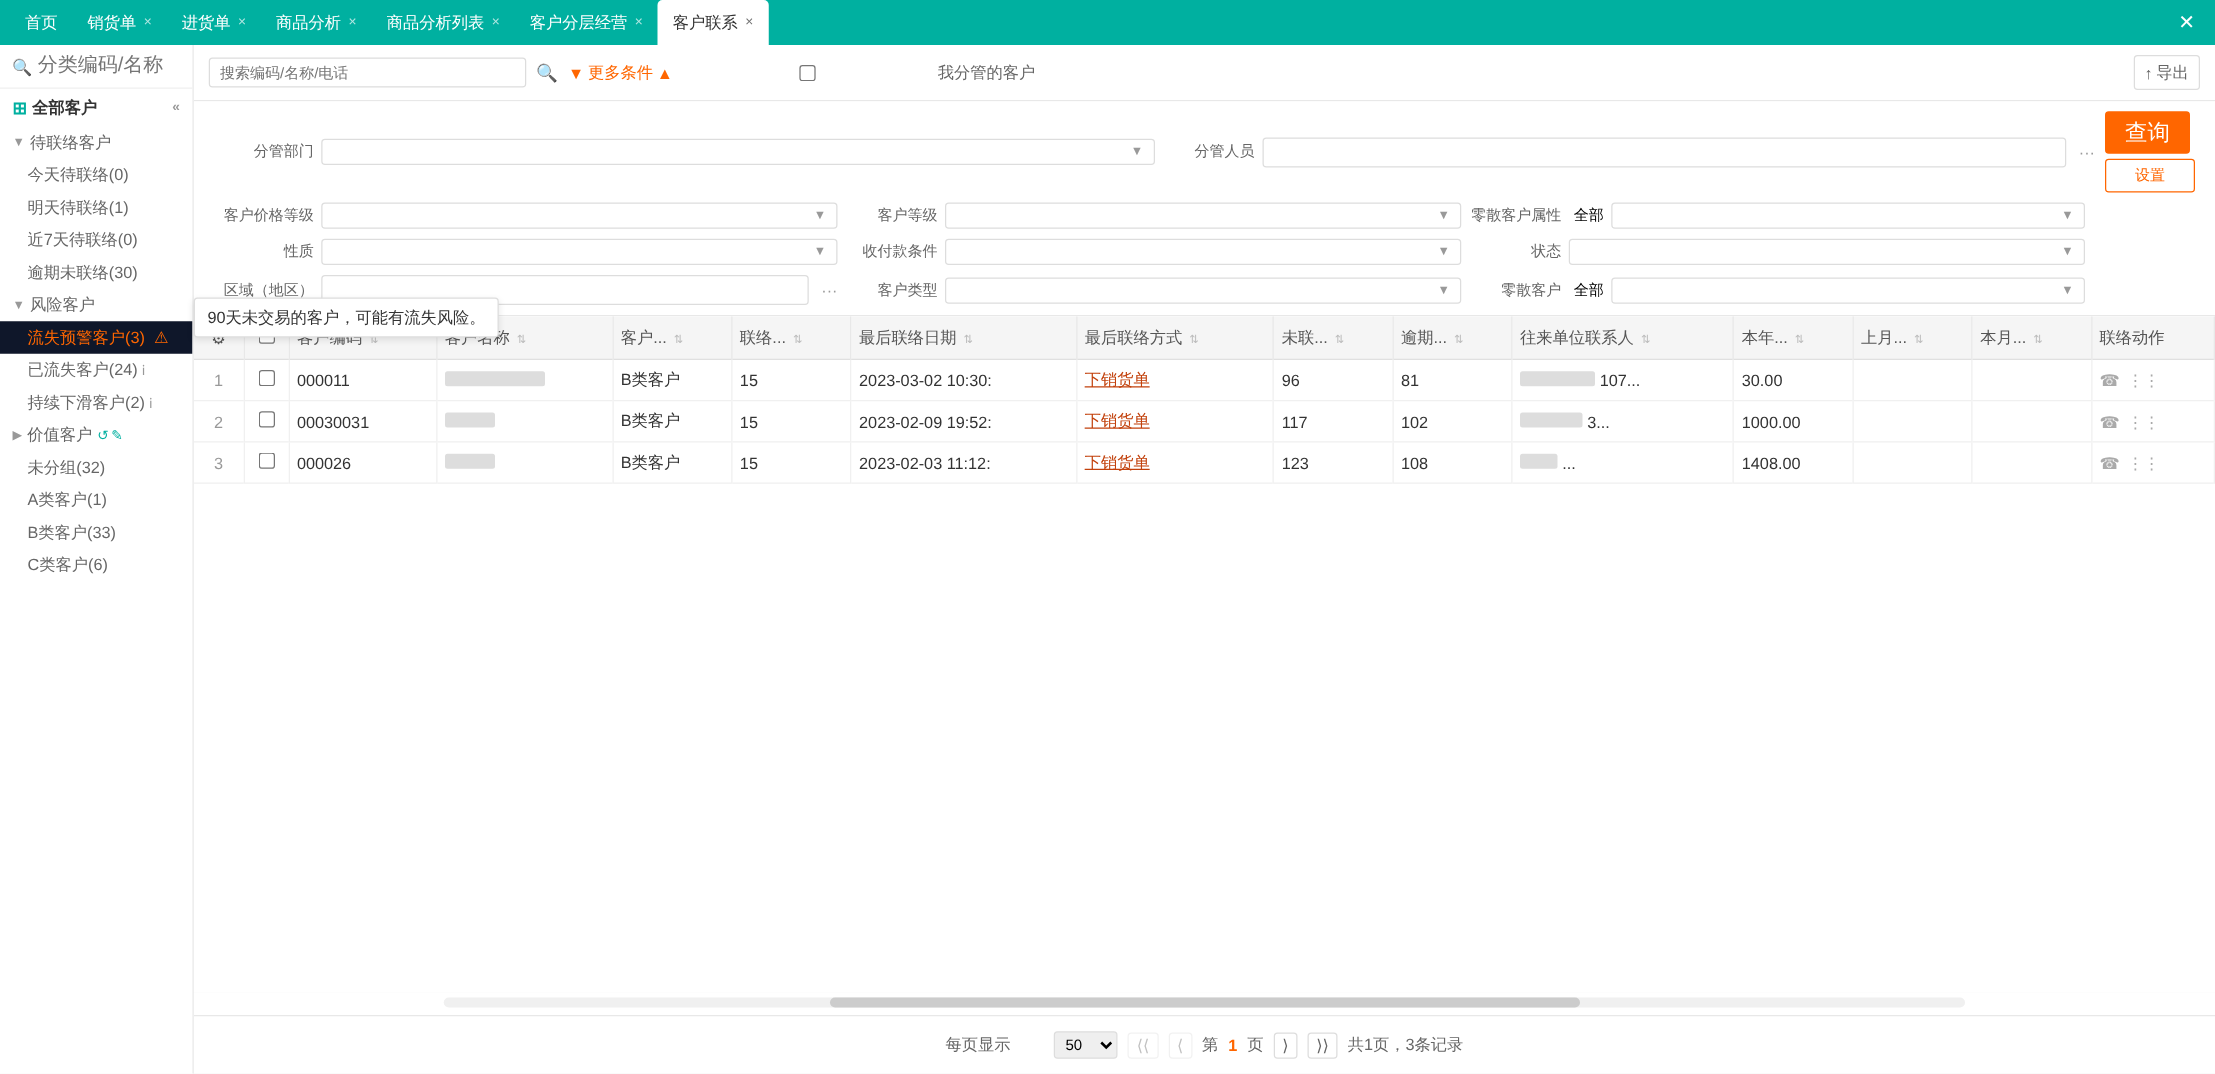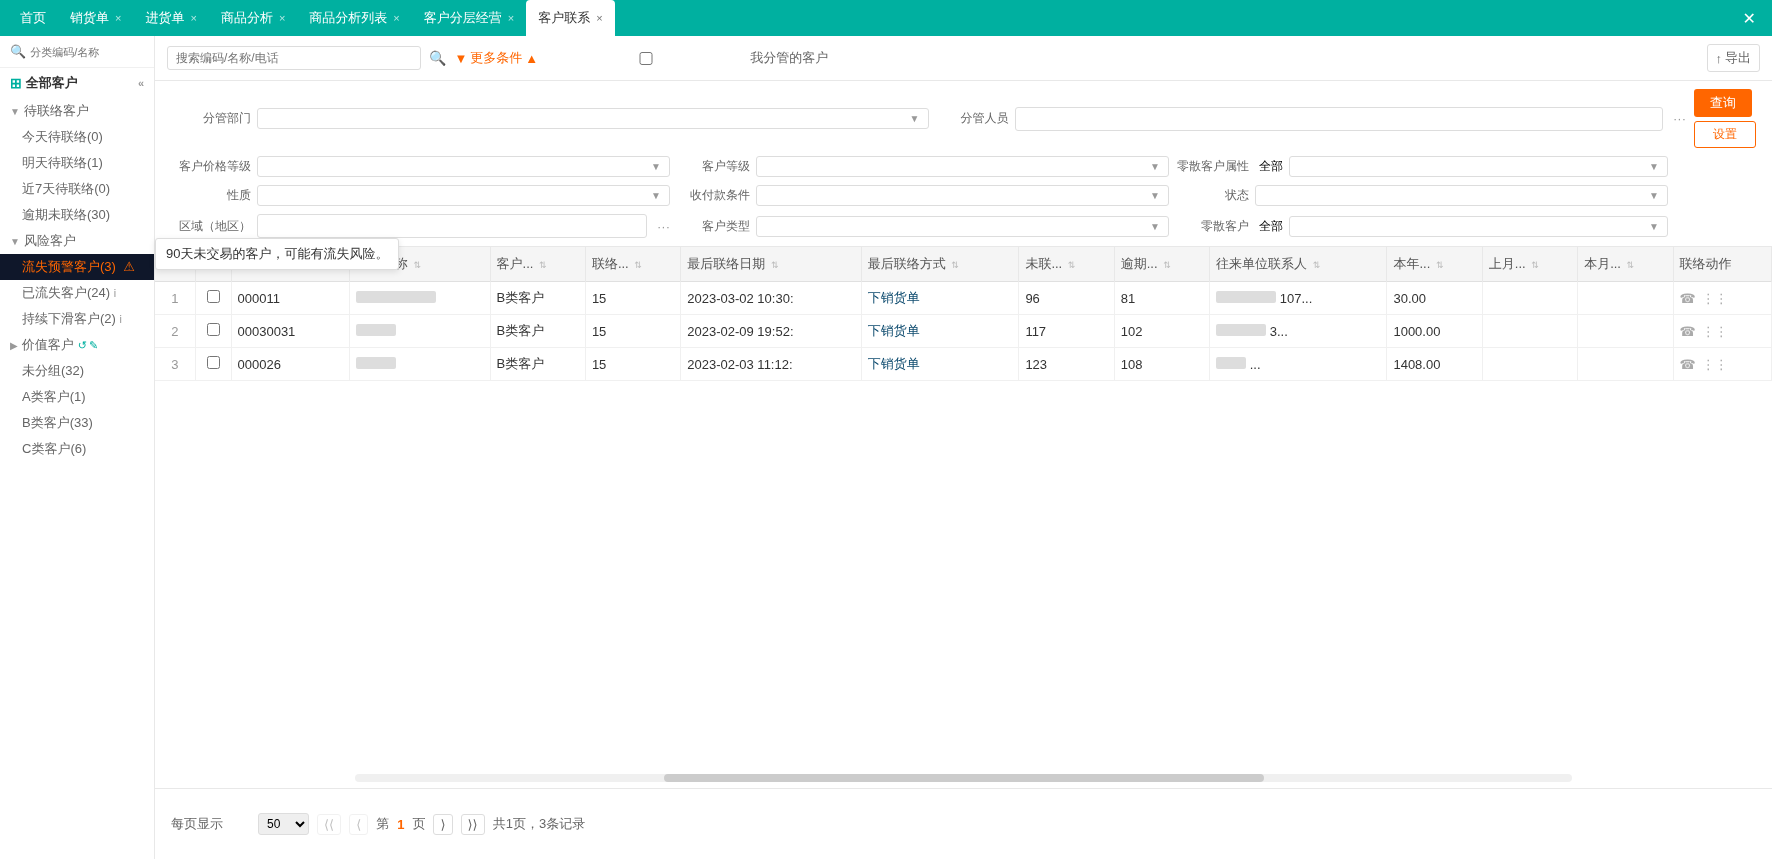--- a/index.html
+++ b/index.html
@@ -59,21 +59,21 @@
     }
     .sidebar-search {
       display: flex;
       align-items: center;
       padding: 8px 10px;
       border-bottom: 1px solid #f0f0f0;
     }
     .sidebar-search input {
       border: none;
       outline: none;
-      font-size: 11px;
+      font-size: 16px;
       width: 100%;
       color: #ec4899;
     }
     .sidebar-search .search-icon {
       color: #ccc;
       margin-right: 4px;
     }
     .sidebar-section-header {
       display: flex;
       align-items: center;
@@ -227,21 +227,21 @@
       cursor: pointer;
     }
     .adv-filter-select .arrow-down { font-size: 10px; color: #999; }
     .adv-filter-dots { color: #999; cursor: pointer; margin-left: 4px; }
     .query-btn {
       background: #ff6600;
       color: #fff;
       border: none;
       border-radius: 3px;
       padding: 5px 16px;
-      font-size: 13px;
+      font-size: 18px;
       cursor: pointer;
       margin-right: 4px;
     }
     .settings-btn {
       background: #fff;
       color: #ff6600;
       border: 1px solid #ff6600;
       border-radius: 3px;
       padding: 4px 12px;
       font-size: 12px;
@@ -293,31 +293,31 @@
     thead th:nth-child(2) { width: 36px; text-align: center; }
     tbody tr { border-bottom: 1px solid #f0f0f0; }
     tbody td {
       padding: 7px 6px;
       color: #333;
       border-right: 1px solid #f0f0f0;
       white-space: nowrap;
     }
     tbody td:first-child { text-align: center; color: #999; }
     tbody td:nth-child(2) { text-align: center; }
-    .link-text { color: #0c4a6e; cursor: pointer; }
+    .link-text { color: #c2410c; text-decoration: underline; cursor: pointer; }
     .sort-icon { font-size: 9px; color: #bbb; margin-left: 2px; }
     .action-icons { display: flex; gap: 6px; align-items: center; }
     .action-icon { color: #aaa; cursor: pointer; font-size: 13px; }
 
     
     .pagination {
       display: flex;
       align-items: center;
-      justify-content: flex-start;
-      padding: 24px 16px;
+      justify-content: center;
+      padding: 12px 16px;
       background: #fff;
       border-top: 1px solid #e8e8e8;
       gap: 8px;
       font-size: 12px;
       color: #666;
     }
     .pagination select {
       border: 1px solid #ddd;
       border-radius: 3px;
       padding: 2px 4px;

